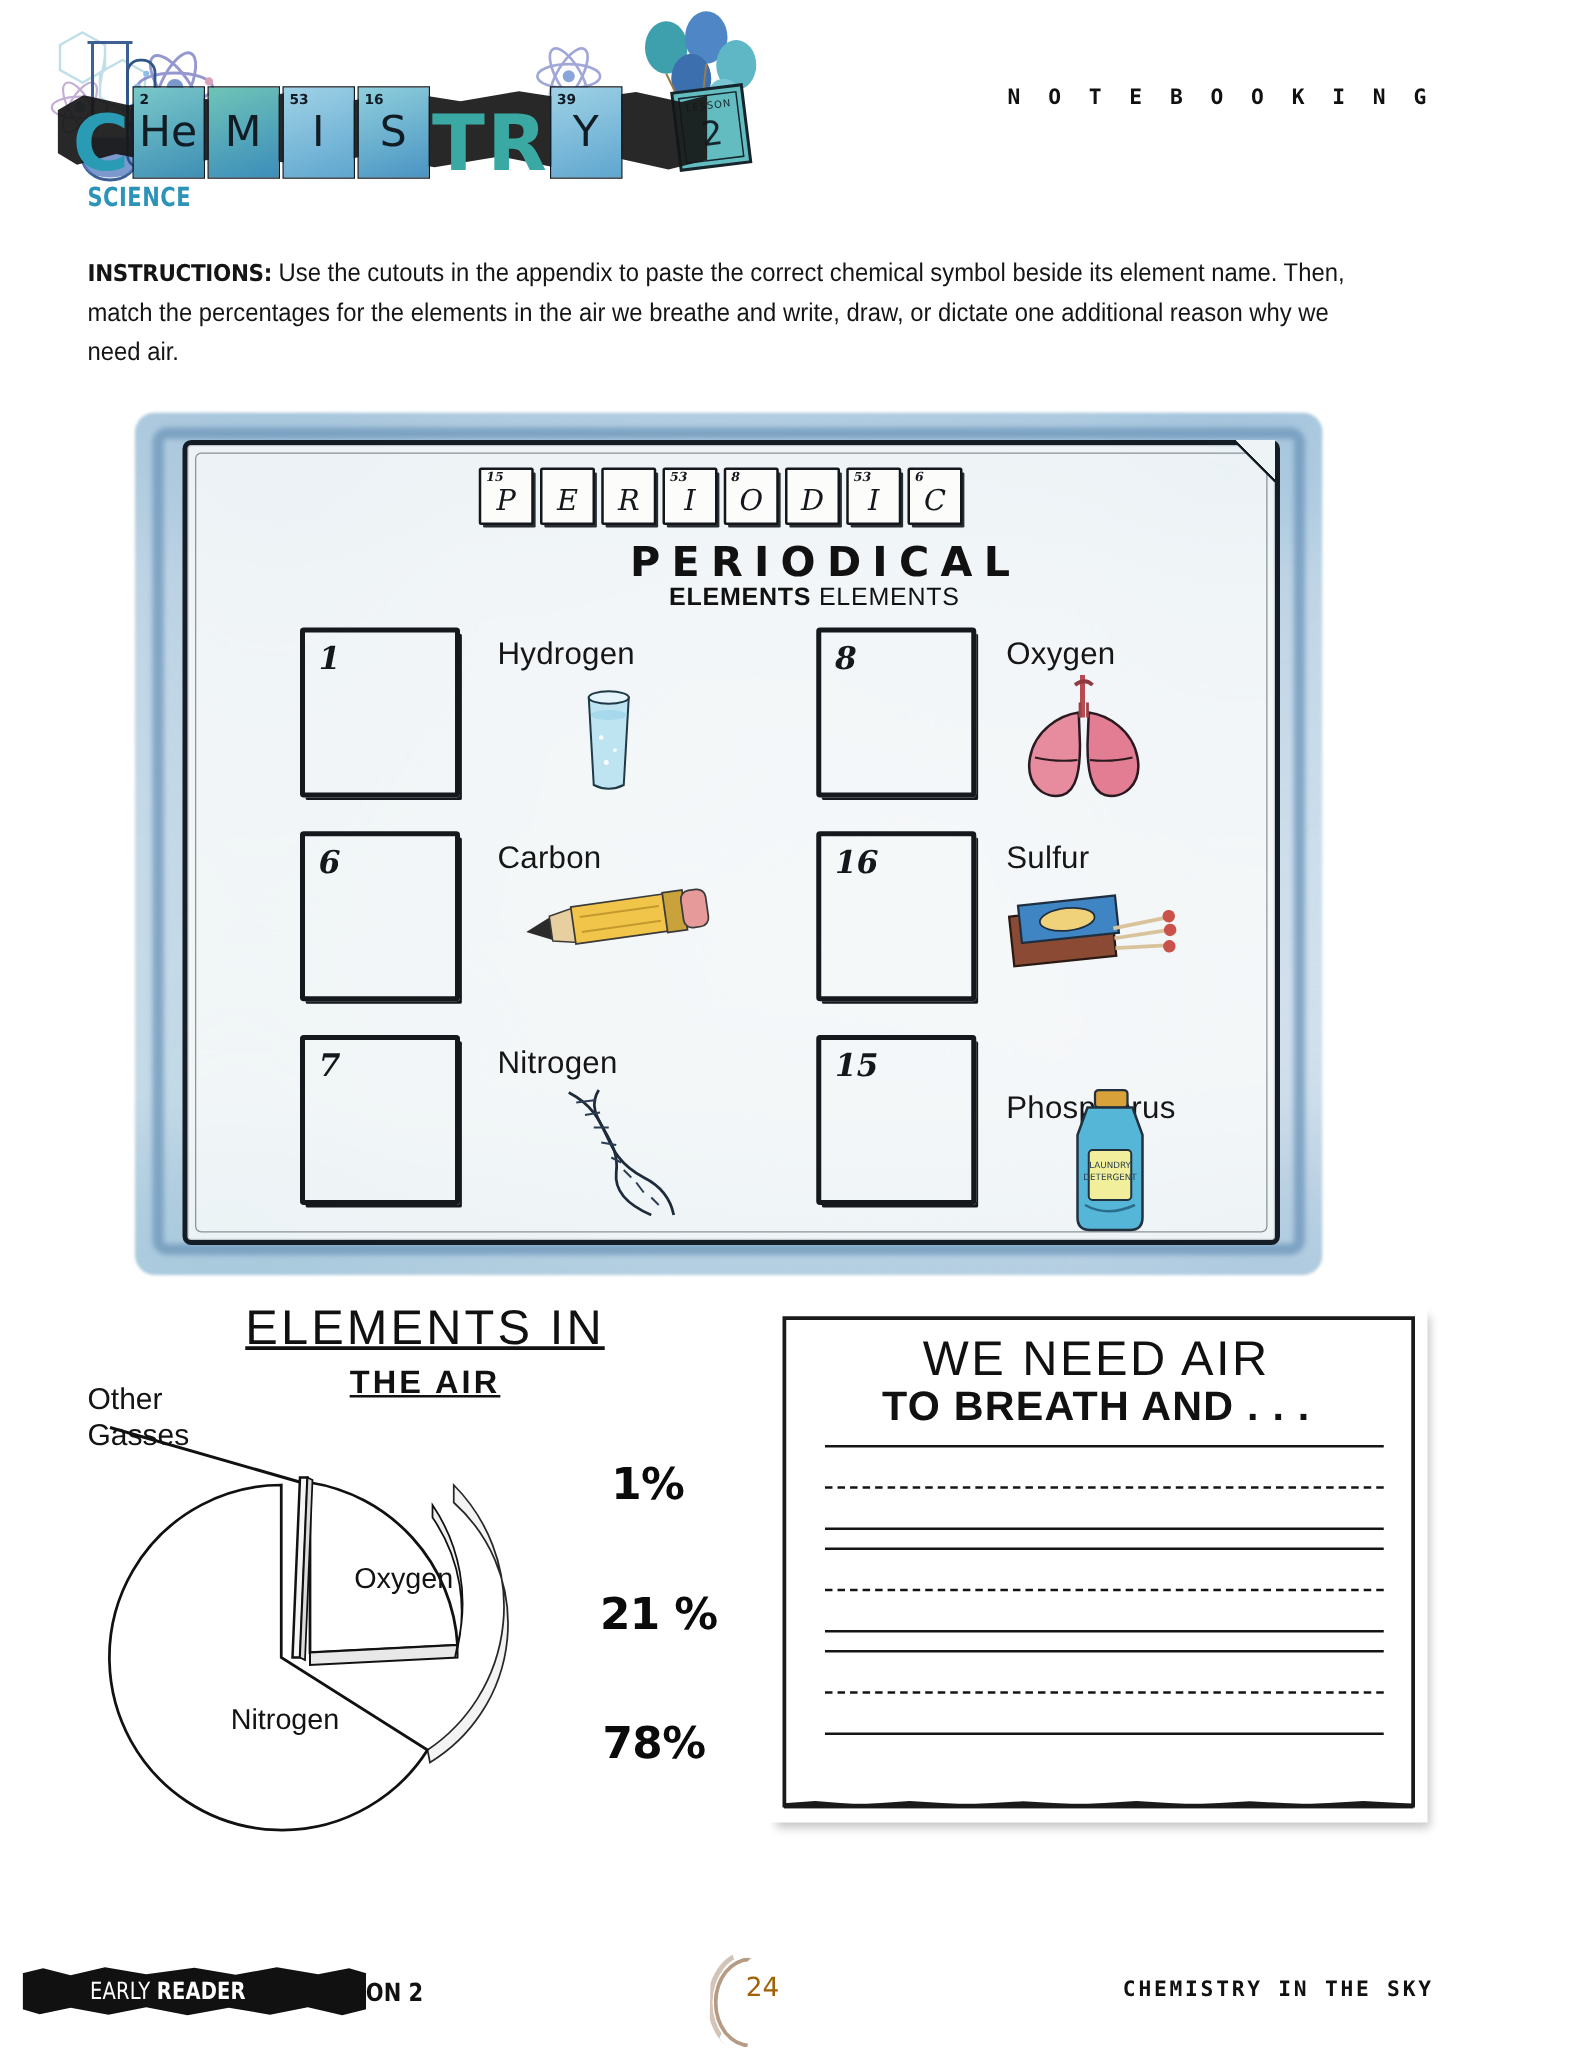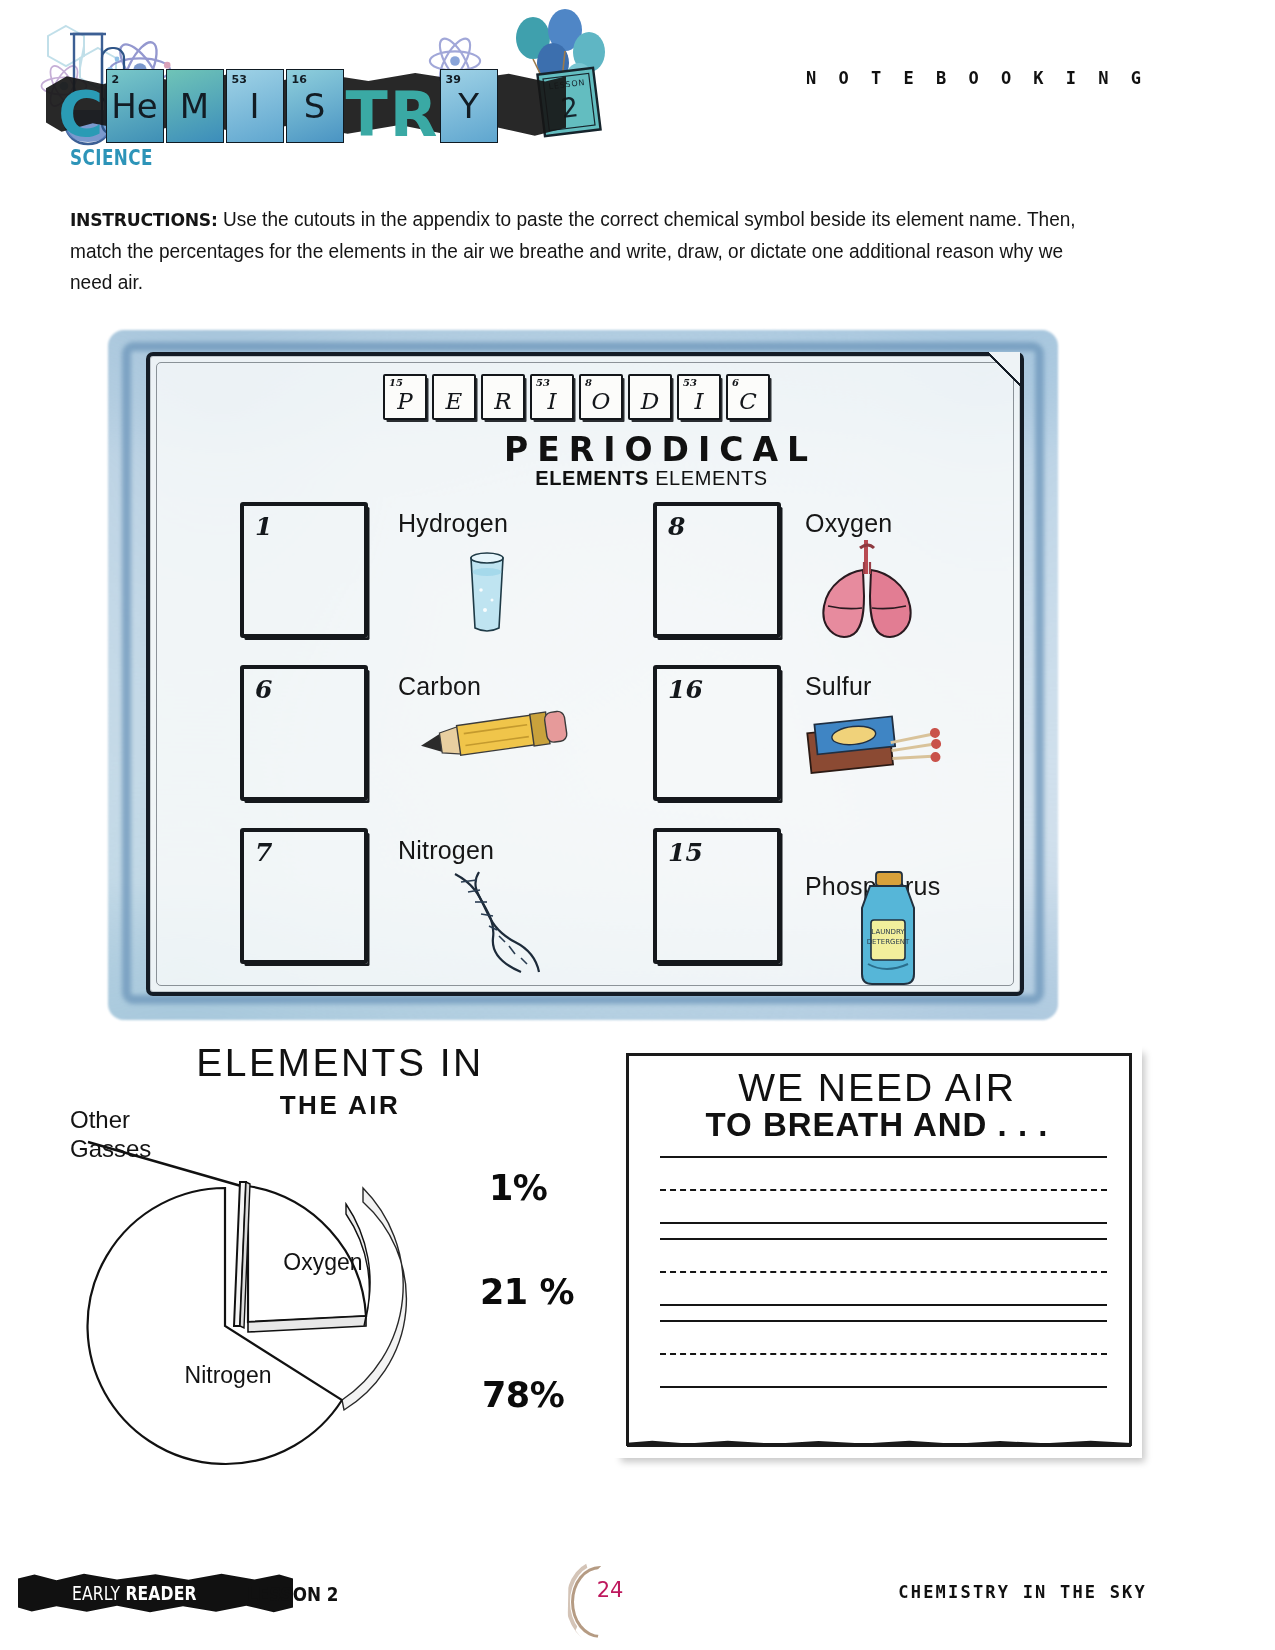--- a/index.html
+++ b/index.html
@@ -151,21 +151,21 @@
   }
   .el-name {
     position: absolute;
     font-family: "Liberation Sans", sans-serif; font-size: 25px; color: #161616; letter-spacing: .2px;
   }
   .el-art { position: absolute; }
 
   
   #air-title {
     position: absolute; left: 120px; top: 1042px; width: 440px; text-align: center;
-    font-family: "Liberation Sans", sans-serif; color: #111;
+    font-family: "Liberation Sans", sans-serif; color: #111; text-decoration: underline;
   }
   #air-title .t1 { font-size: 39px; letter-spacing: 2.5px; line-height: 42px; display: block; }
   #air-title .t2 { font-size: 26px; letter-spacing: 2.5px; font-weight: bold; line-height: 42px; display: block; }
 
   #other-gasses-label {
     position: absolute; left: 70px; top: 1105px; width: 130px;
     font-family: "Liberation Sans", sans-serif; font-size: 24px; line-height: 29px; color: #141414;
   }
 
   #pie-wrap { position: absolute; left: 80px; top: 1130px; width: 420px; height: 340px; }
@@ -207,21 +207,21 @@
     transform: scaleX(.82); transform-origin: left center; white-space: nowrap;
   }
   #early-reader-text b { font-weight: bold; }
   #footer-lesson {
     position: absolute; left: 247px; top: 52px;
     font-family: "DejaVu Sans", sans-serif; font-weight: bold; font-size: 20px; color: #111;
     transform: scaleX(.84); transform-origin: left center; white-space: nowrap;
   }
   #page-number {
     position: absolute; left: 580px; top: 48px; width: 60px; text-align: center;
-    font-family: "DejaVu Sans", sans-serif; font-size: 21px; color: #be185d;
+    font-family: "DejaVu Sans", sans-serif; font-size: 21px; color: #a16207;
   }
   #coffee-ring {
     position: absolute; left: 571px; top: 36px; width: 58px; height: 72px;
     border: 3px solid rgba(120,72,30,.55); border-radius: 50% / 50%;
     clip-path: polygon(0 0,52% 0,40% 10%,46% 26%,40% 52%,52% 78%,46% 100%,0 100%);
   }
   #coffee-ring2 {
     position: absolute; left: 566px; top: 30px; width: 68px; height: 84px;
     border: 4px solid rgba(120,72,30,.32); border-radius: 50%;
     clip-path: polygon(4% 10%,28% 0,34% 16%,20% 34%,26% 62%,14% 84%,30% 100%,2% 92%);

